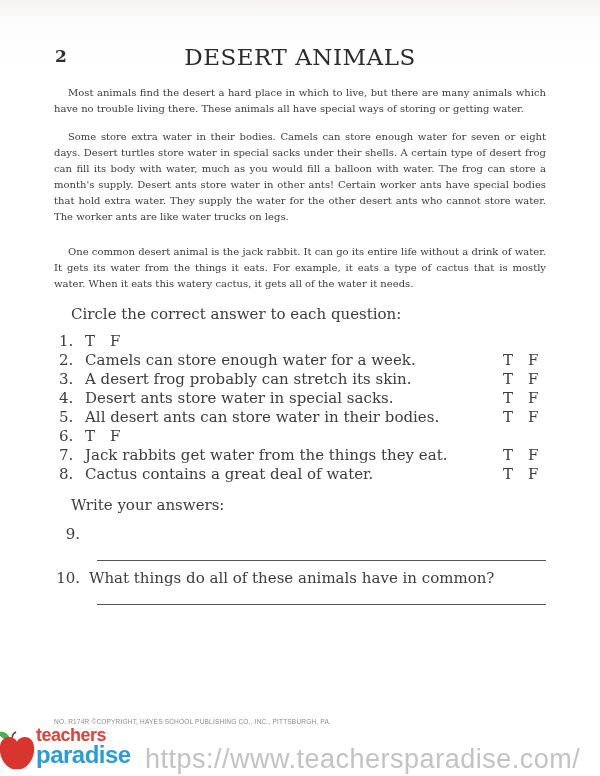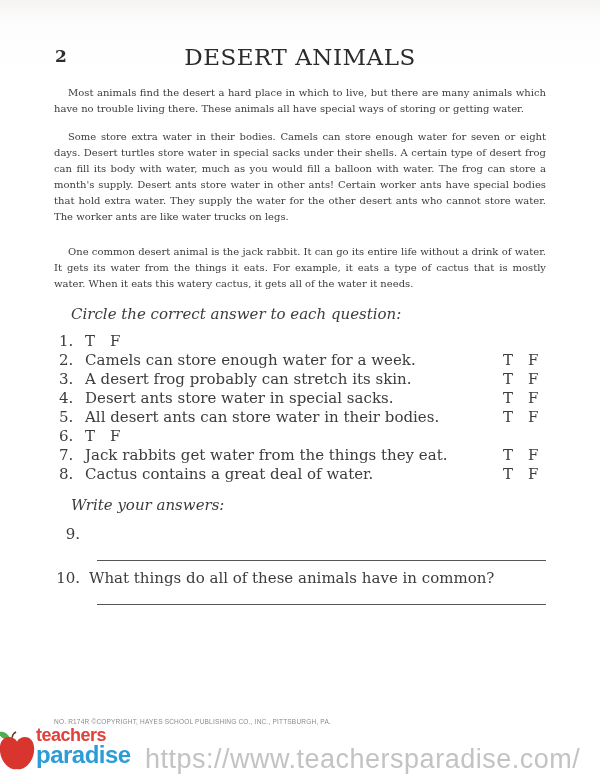--- a/index.html
+++ b/index.html
@@ -41,21 +41,20 @@
   }
   .para.p1 { margin-top: 15px; }
   .para.p2 { margin-top: 12px; }
   .para.p3 { margin-top: 19px; }
   
   .prompt {
     margin-top: 13px;
     margin-left: 17px;
     font-size: 15px;
     color: #3c3c3c;
-    font-style: italic;
   }
   
   .tf-list { margin-top: 9px; }
   .tf-row {
     display: flex;
     align-items: baseline;
     height: 19px;
     font-size: 15px;
     padding-left: 5px;
     padding-right: 3px;

